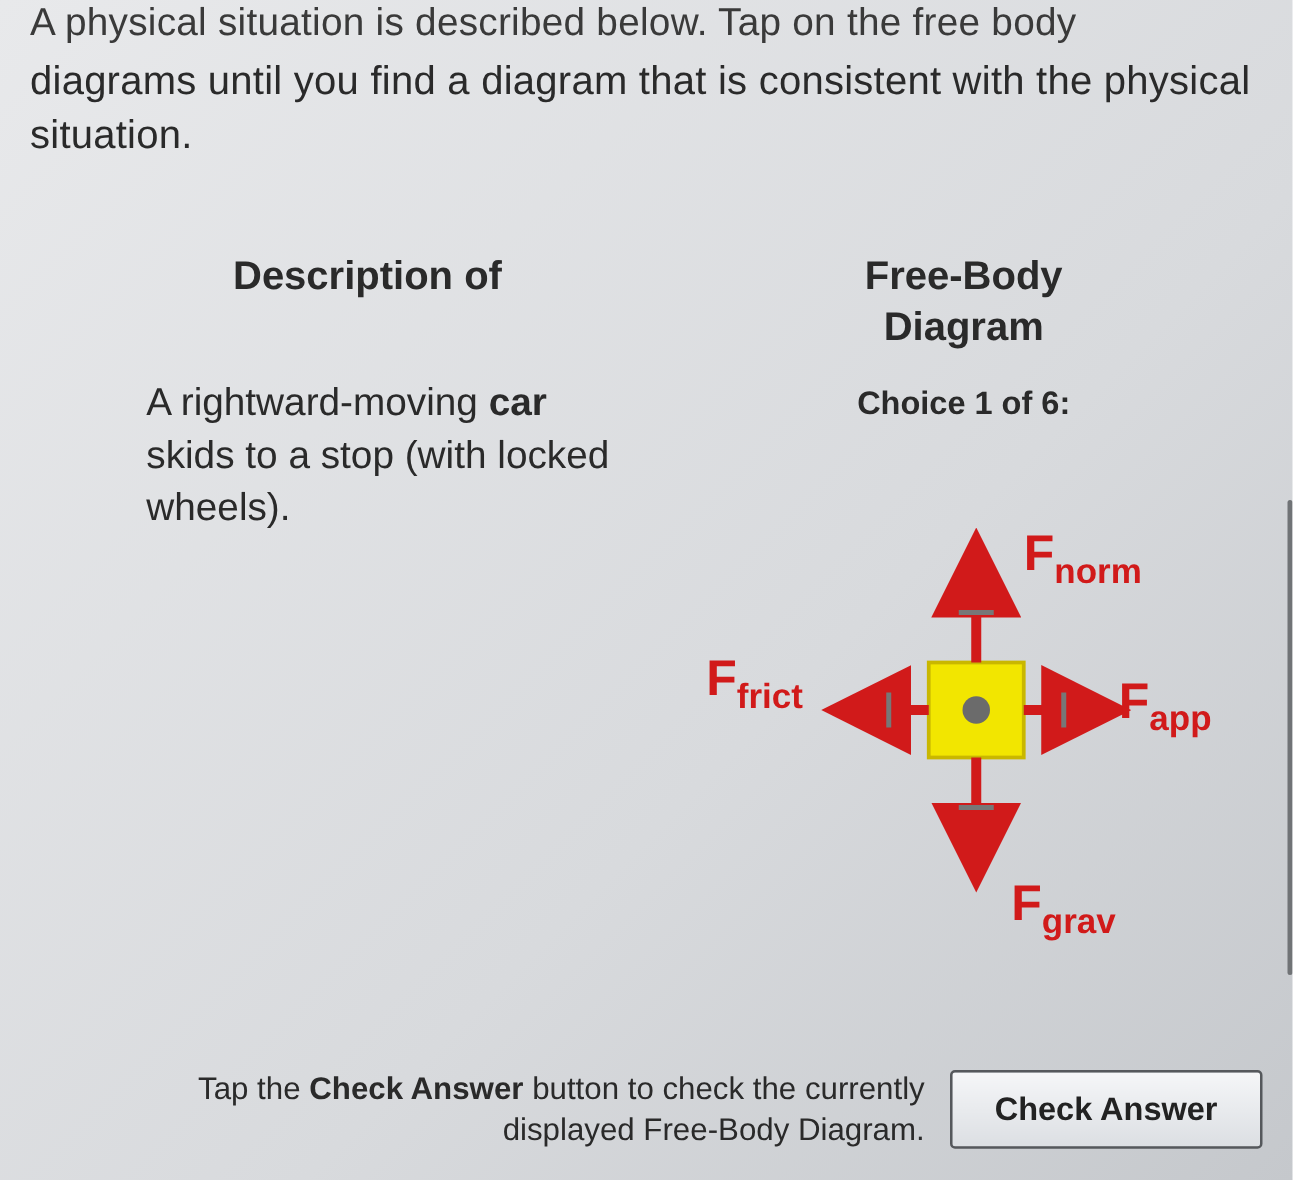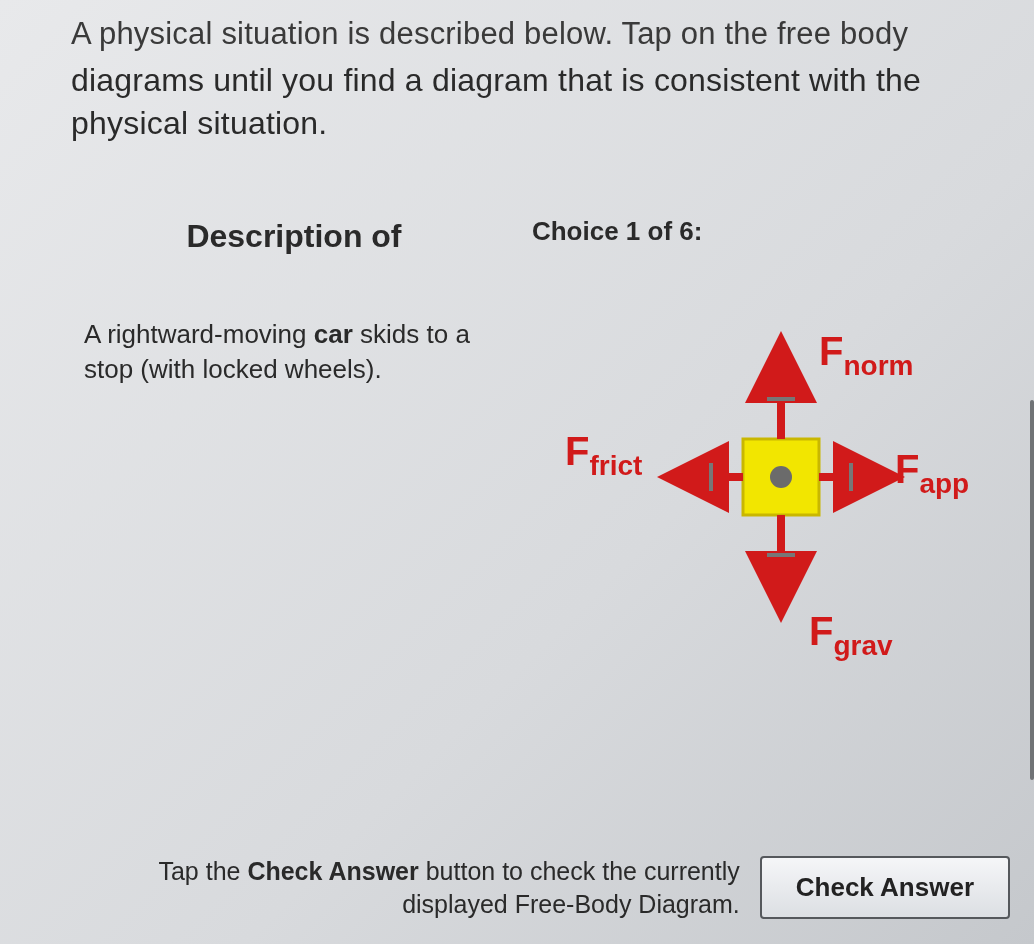--- a/index.html
+++ b/index.html
@@ -10,23 +10,22 @@
     background: linear-gradient(135deg, #e8e9eb 0%, #d8dadd 60%, #c5c8cc 100%);
     color: #2a2a2a;
     padding: 0 24px 24px 24px;
     overflow: hidden;
     position: relative;
   }
   .intro {
     font-size: 32px;
     line-height: 1.35;
     letter-spacing: 0.2px;
-    padding-top: 16px;
+    padding-top: 0;
     margin-bottom: 70px;
-    margin-left: 47px;
   }
   .intro .cut {
     font-size: 31px;
     color: #3a3a3a;
     position: relative;
     top: -4px;
   }
   .columns {
     display: flex;
     gap: 28px;
@@ -37,26 +36,28 @@
     font-size: 32px;
     font-weight: 700;
     text-align: center;
     line-height: 1.3;
     margin-bottom: 60px;
   }
   .right-col .col-heading { margin-bottom: 24px; }
   .choice-line {
     font-size: 26px;
     font-weight: 700;
+    text-align: center;
     margin-bottom: 30px;
   }
   .situation {
-    font-size: 26px;
+    font-size: 31px;
     line-height: 1.35;
     max-width: 440px;
+    margin-left: 33px;
   }
   .situation b { font-weight: 700; }
   .fbd-wrap {
     display: flex;
     justify-content: center;
     align-items: flex-start;
     position: relative;
   }
   .fbd-svg { display: block; }
   .right-edge-bar {
@@ -110,20 +111,24 @@
   <div class="left-col">
     <div class="col-heading">
       <span>Description of</span><br>
     </div>
     <div class="situation">
       <span>A rightward-moving </span><b>car</b><span> skids to a stop (with locked wheels).</span>
     </div>
   </div>
 
   <div class="right-col">
+    <div class="col-heading">
+      <span>Free-Body</span><br>
+      <span>Diagram</span>
+    </div>
     <div class="choice-line">Choice 1 of 6:</div>
 
     <div class="fbd-wrap">
       <svg class="fbd-svg" width="420" height="400" viewBox="0 0 420 400">
 
         <defs>
           <marker id="ah" viewBox="0 0 12 12" refX="10" refY="6" markerWidth="9" markerHeight="9" orient="auto-start-reverse">
             <path d="M0,0 L12,6 L0,12 Z" fill="#d11a1a"></path>
           </marker>
         </defs>

